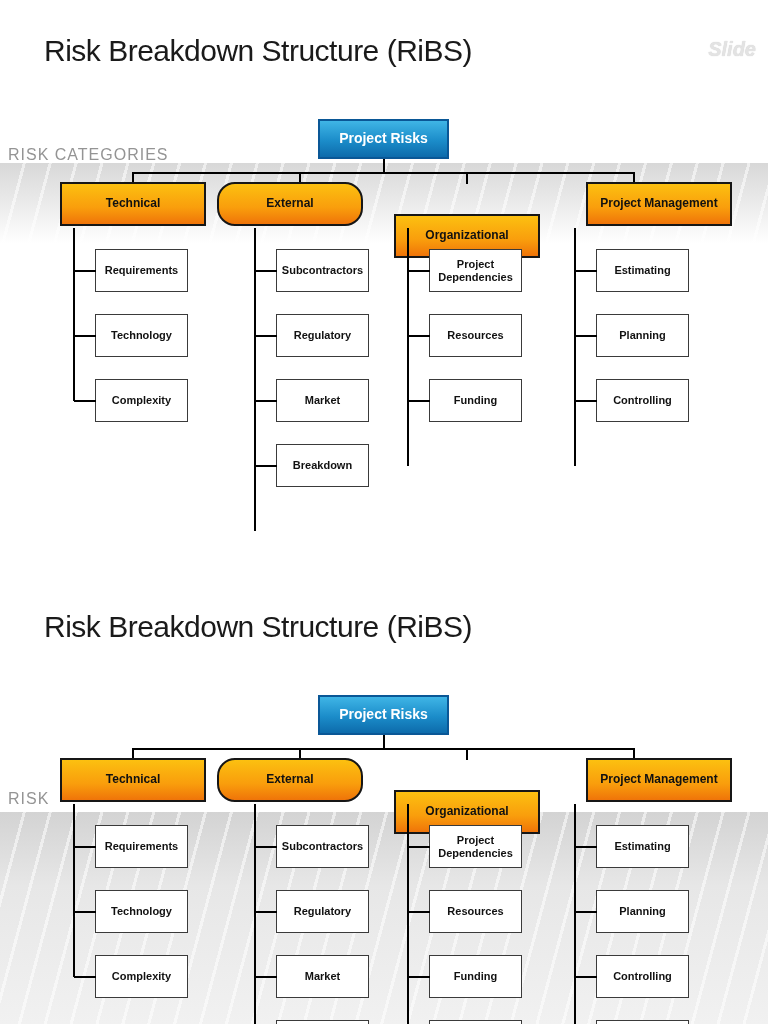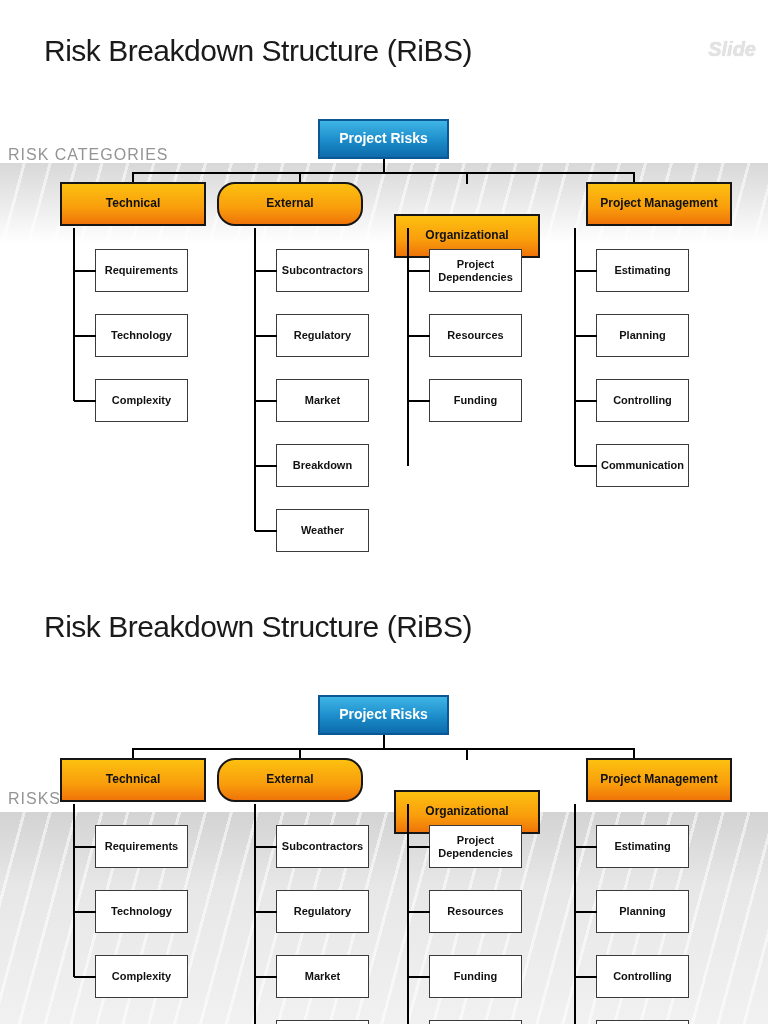--- a/index.html
+++ b/index.html
@@ -127,44 +127,42 @@
       <div class="risk-node">Technology</div>
       <div class="risk-node">Complexity</div>
     </div>
 
     <div class="riskcol col-2">
       <i class="vline v5"></i>
       <div class="risk-node">Subcontractors</div>
       <div class="risk-node">Regulatory</div>
       <div class="risk-node">Market</div>
       <div class="risk-node">Breakdown</div>
-      <div class="risk-node">Weather</div>
     </div>
 
     <div class="riskcol col-3">
       <i class="vline v4"></i>
       <div class="risk-node">Project Dependencies</div>
       <div class="risk-node">Resources</div>
       <div class="risk-node">Funding</div>
     </div>
 
     <div class="riskcol col-4">
       <i class="vline v4"></i>
       <div class="risk-node">Estimating</div>
       <div class="risk-node">Planning</div>
       <div class="risk-node">Controlling</div>
-      <div class="risk-node">Communication</div>
     </div>
   </section>
 
   <section class="slide slide-2">
     <h1 class="slide-title">Risk Breakdown Structure (RiBS)</h1>
 
     <div class="band band-2"></div>
-    <div class="side-label side-label-2">RISKS</div>
+    <div class="side-label side-label-2">RISK</div>
 
     <div class="node root-node">Project Risks</div>
 
     <div class="cline root-stub"></div>
     <div class="cline hline"></div>
     <div class="cline dstub ds-1"></div>
     <div class="cline dstub ds-2"></div>
     <div class="cline dstub ds-3"></div>
     <div class="cline dstub ds-4"></div>
 

